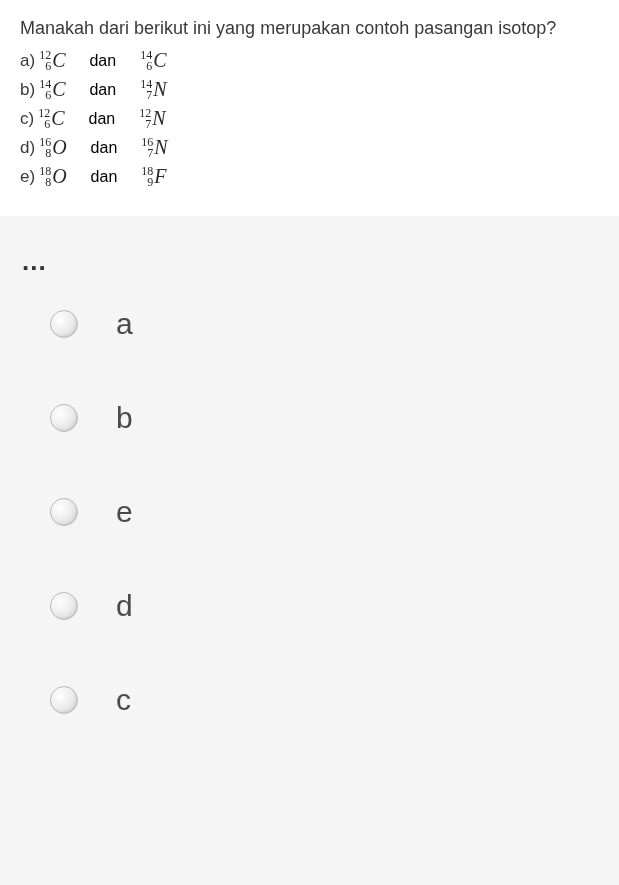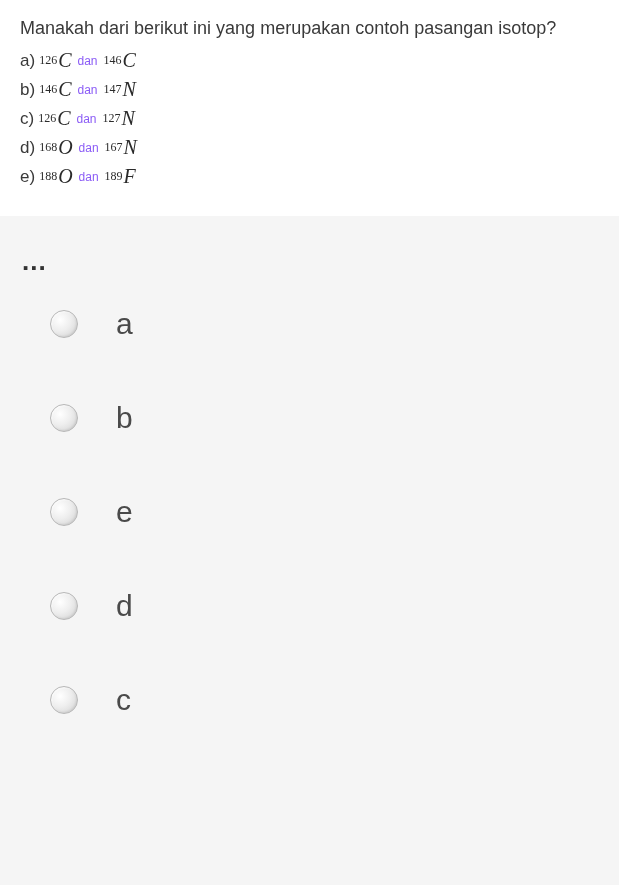--- a/index.html
+++ b/index.html
@@ -39,44 +39,44 @@
       font-size: 17px;
       color: #3a3a3a;
     }
     .nuclide {
       display: inline-flex;
       align-items: center;
       font-style: italic;
     }
     .pre {
       display: inline-flex;
-      flex-direction: row;
+      flex-direction: column;
       align-items: flex-end;
       line-height: 0.85;
       font-size: 12px;
       font-style: normal;
       margin-right: 1px;
     }
     .pre .top {
       font-size: 12px;
     }
     .pre .bot {
       font-size: 12px;
     }
     .elem {
       font-size: 20px;
       font-style: italic;
       font-family: 'Times New Roman', serif;
     }
     .connector {
       font-family: Arial, sans-serif;
       font-style: normal;
-      margin: 0 6px;
-      font-size: 12px;
-      color: #8b5cf6;
+      margin: 0 24px;
+      font-size: 16px;
+      color: #000000;
     }
     .ellipsis {
       font-size: 26px;
       color: #333;
       font-weight: bold;
       padding: 30px 0 10px 22px;
       letter-spacing: 1px;
     }
     .answers {
       padding: 20px 0 0 50px;

